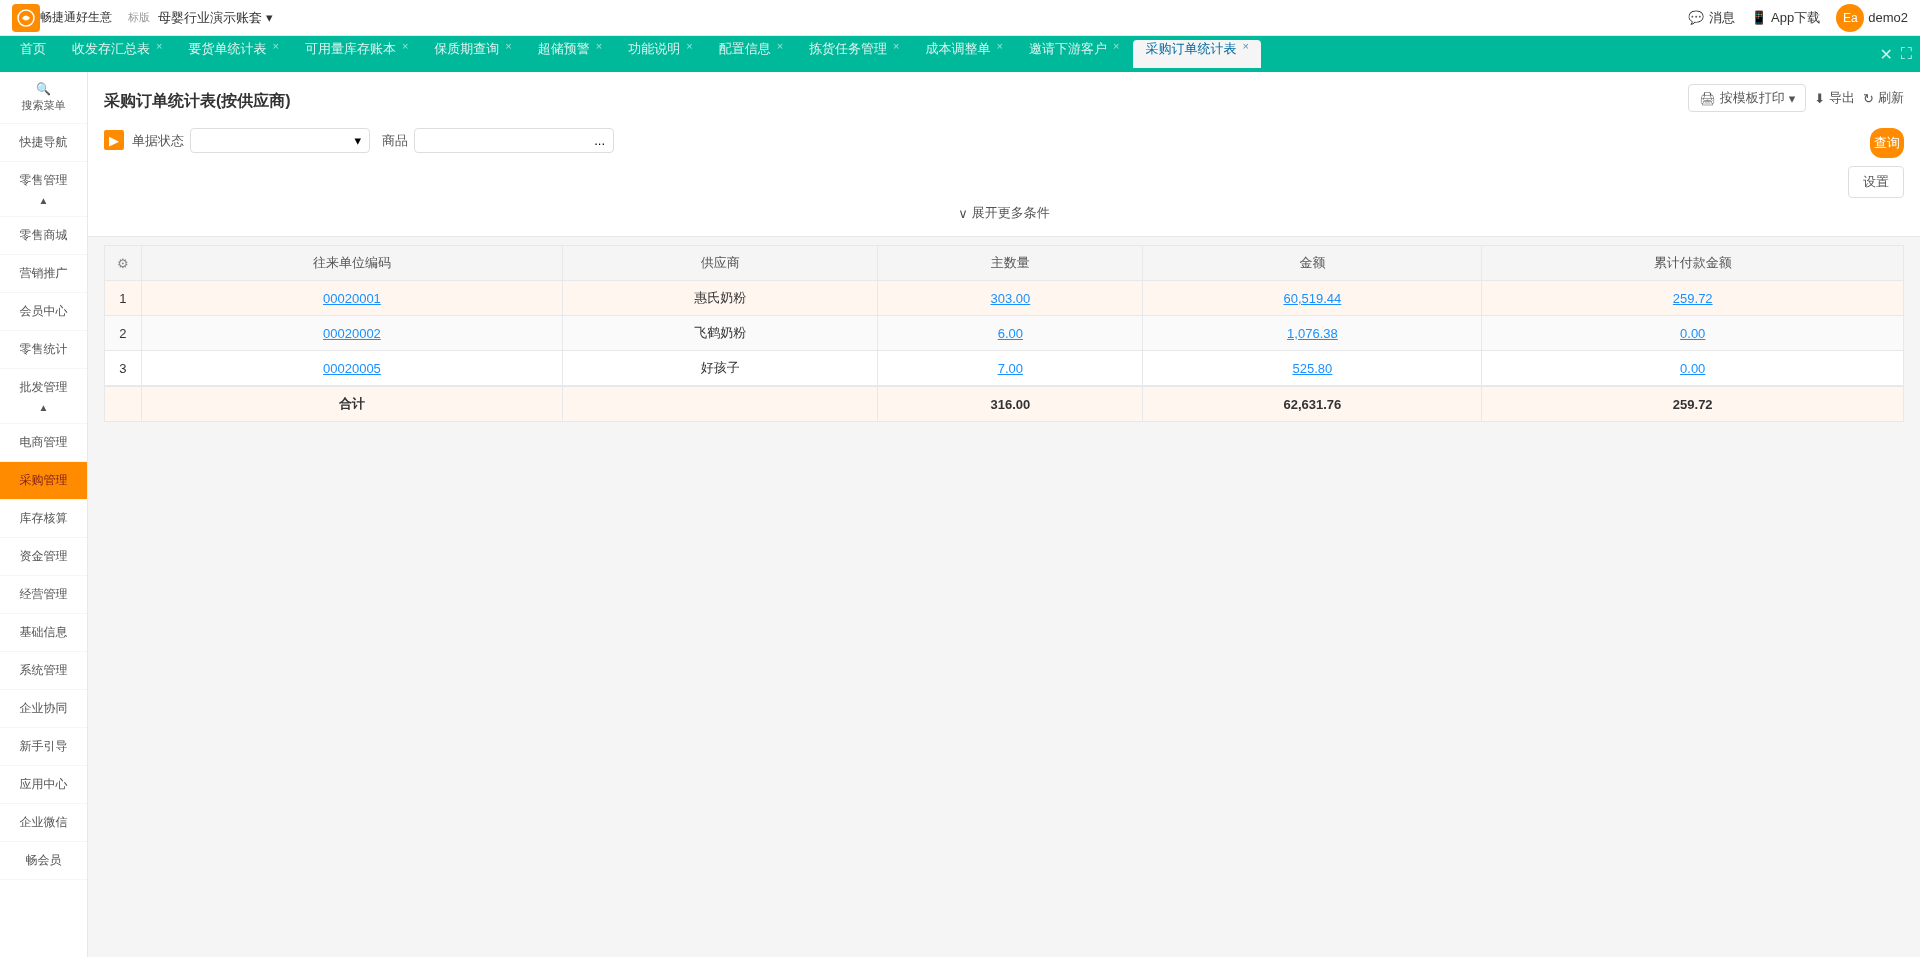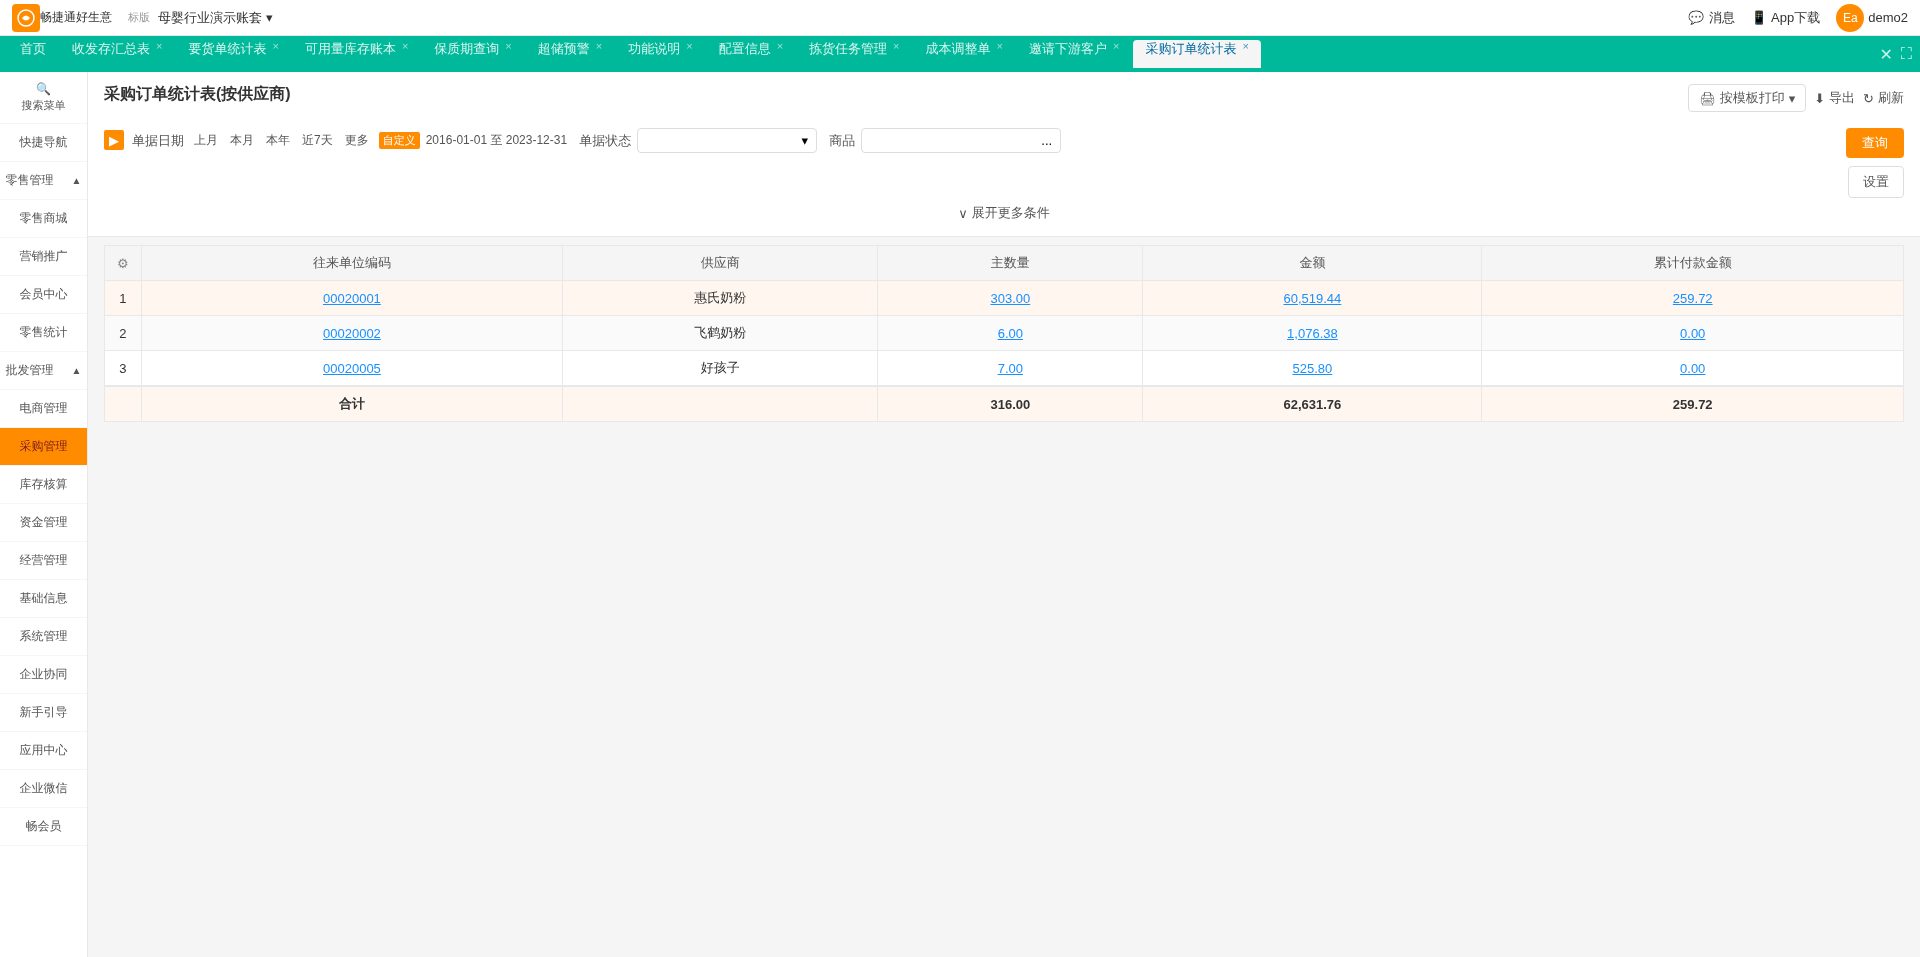--- a/index.html
+++ b/index.html
@@ -24,46 +24,46 @@
     .nav-tab .close-icon { font-size: 11px; opacity: 0.7; margin-left: 2px; }
     .nav-tab.home { background: transparent; }
 
     
     .main-wrapper { display: flex; flex: 1; overflow: hidden; }
 
     
     .sidebar { width: 88px; background: #fff; border-right: 1px solid #e8e8e8; display: flex; flex-direction: column; overflow-y: auto; flex-shrink: 0; }
     .sidebar-item { padding: 10px 4px; text-align: center; font-size: 12px; color: #555; cursor: pointer; border-bottom: 1px solid #f5f5f5; }
     .sidebar-item.active { background: #ff8c00; color: #7f1d1d; }
-    .sidebar-item.has-arrow { display: flex; align-items: center; justify-content: center; gap: 18px; }
+    .sidebar-item.has-arrow { display: flex; align-items: center; justify-content: center; gap: 6px; flex-direction: column; }
 
     
     .content-area { flex: 1; display: flex; flex-direction: column; overflow: hidden; }
 
     
-    .page-header { padding: 12px 16px 8px; display: flex; align-items: flex-start; justify-content: space-between; background: #fff; }
+    .page-header { padding: 12px 16px 8px; display: flex; align-items: flex-end; justify-content: space-between; background: #fff; }
     .page-title { font-size: 16px; font-weight: bold; color: #333; }
     .page-actions { display: flex; align-items: center; gap: 8px; }
     .btn-print { display: flex; align-items: center; gap: 4px; font-size: 13px; color: #555; cursor: pointer; border: 1px solid #ddd; padding: 4px 10px; border-radius: 4px; background: #fff; }
     .btn-export { display: flex; align-items: center; gap: 4px; font-size: 13px; color: #555; cursor: pointer; }
     .btn-refresh { display: flex; align-items: center; gap: 4px; font-size: 13px; color: #555; cursor: pointer; }
 
     
     .filter-area { background: #fff; padding: 8px 16px; border-bottom: 1px solid #e8e8e8; }
     .filter-group { display: flex; align-items: center; gap: 6px; }
     .filter-label { font-size: 13px; color: #555; white-space: nowrap; }
     .date-shortcuts { display: flex; gap: 4px; }
     .date-shortcut { font-size: 12px; color: #555; cursor: pointer; padding: 2px 4px; }
     .date-range { font-size: 12px; color: #555; }
     .custom-tag { background: #ff8c00; color: white; font-size: 11px; padding: 1px 4px; border-radius: 2px; }
     .filter-select { border: 1px solid #ddd; border-radius: 4px; padding: 4px 8px; font-size: 13px; min-width: 160px; display: flex; align-items: center; justify-content: space-between; cursor: pointer; background: #fff; }
     .expand-btn { display: flex; align-items: center; gap: 4px; font-size: 13px; color: #555; cursor: pointer; margin: 0 auto; }
     .expand-row { display: flex; justify-content: center; padding: 6px 0; }
 
-    .btn-query { background: #ff8c00; color: white; border: none; padding: 6px 16px; border-radius: 4px; font-size: 13px; cursor: pointer; }
+    .btn-query { background: #ff8c00; color: white; border: none; padding: 6px 4px; border-radius: 12px; font-size: 13px; cursor: pointer; }
     .btn-settings { color: #555; border: 1px solid #ddd; padding: 6px 14px; border-radius: 4px; font-size: 13px; cursor: pointer; background: #fff; display: block; margin-top: 4px; }
     .data-table { width: 100%; border-collapse: collapse; background: #fff; }
     .data-table th { background: #f5f5f5; padding: 8px 12px; text-align: center; font-size: 13px; color: #555; font-weight: normal; border: 1px solid #e8e8e8; white-space: nowrap; }
     .data-table td { padding: 8px 12px; text-align: center; font-size: 13px; color: #333; border: 1px solid #e8e8e8; }
     .data-table tr:nth-child(1) td { background: #fff6f0; }
     .data-table tr:nth-child(even):not(:first-child) { background: #fafafa; }
     .data-table td.link { color: #1890ff; text-decoration: underline; cursor: pointer; }
     .col-settings { width: 32px; text-align: center; }
     .settings-icon { color: #888; cursor: pointer; }
 
@@ -258,32 +258,20 @@
           <span>↻</span>
           <span>刷新</span>
         </button>
       </div>
     </div>
 
     <div class="filter-area">
       <div class="filter-main-row">
         <div class="toggle-arrow">▶</div>
         <div class="filter-fields">
-          <div class="filter-group">
-            <span class="filter-label">单据日期</span>
-            <div class="date-shortcuts">
-              <span class="date-shortcut">上月</span>
-              <span class="date-shortcut">本月</span>
-              <span class="date-shortcut">本年</span>
-              <span class="date-shortcut">近7天</span>
-              <span class="date-shortcut">更多</span>
-            </div>
-            <span class="custom-tag">自定义</span>
-            <span class="date-range">2016-01-01 至 2023-12-31</span>
-          </div>
           <div class="filter-group">
             <span class="filter-label">单据状态</span>
             <div class="filter-select" style="min-width:180px;">
               <span></span>
               <span>▾</span>
             </div>
           </div>
           <div class="filter-group">
             <span class="filter-label">商品</span>
             <div class="filter-select" style="min-width:200px;">

